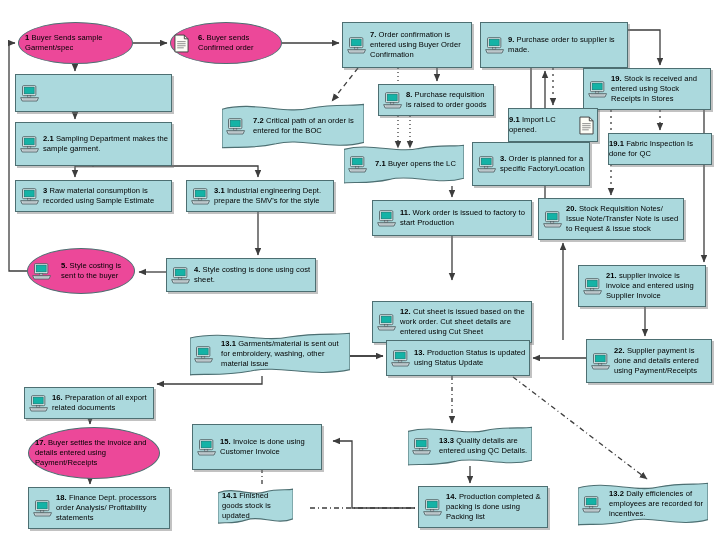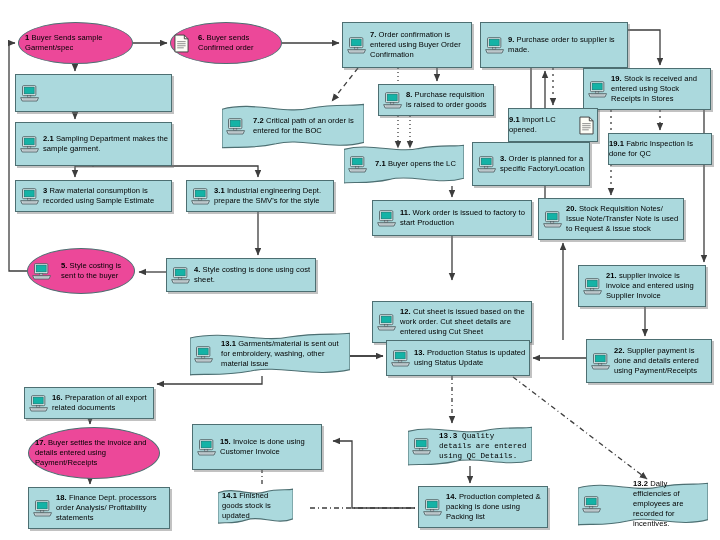--- a/index.html
+++ b/index.html
@@ -424,21 +424,21 @@
             <rect x="5" y="2.4" width="12" height="8" fill="#14b3a6" stroke="#0d6d66" stroke-width=".7"></rect>
             <rect x="9" y="12.6" width="4" height="1.8" fill="#b9c4c8" stroke="#4a5a5e" stroke-width=".6"></rect>
             <path d="M0.8,15 L22.2,15 L20.4,19 L2.6,19 Z" fill="#d6dfe3" stroke="#4a5a5e" stroke-width="1"></path>
             <line x1="3.2" y1="16.6" x2="19.9" y2="16.6" stroke="#7b8a8e" stroke-width=".7"></line>
           </svg></span>
         <span class="txt"><span class="num">15.</span> <span>Invoice is done using Customer Invoice</span></span>
       </div>
       <div class="node ellipse" style="left: 28px; top: 427px; width: 132px; height: 52px;">
         <span class="txt"><span class="num">17.</span> <span>Buyer settles the invoice and details entered using Payment/Receipts</span></span>
       </div>
-      <div class="node wave" style="left: 408px; top: 426px; width: 124px; height: 40px; font-family: Liberation Mono, monospace;">
+      <div class="node wave" style="left: 408px; top: 426px; width: 124px; height: 40px;">
         <svg class="waveshape" viewBox="0 0 124 40" preserveAspectRatio="none" xmlns="http://www.w3.org/2000/svg">
           <path d="M0,5.440000000000001 C27.28,-1.8700000000000003 54.56,9.860000000000001 76.88,4.590000000000001 C99.2,0.17000000000000004 114.08,3.0600000000000005 124,1.19 L124,34.22 C96.72,41.7 69.44000000000001,29.799999999999997 47.12,35.41 C24.8,40.34 11.16,37.62 0,38.98 Z" fill="#abd9dd" stroke="#4d6f72" stroke-width="1.1"></path>
         </svg>
         <span class="pcicon icon-left"><svg viewBox="0 0 24 20" width="20" height="17" xmlns="http://www.w3.org/2000/svg">
             <rect x="3" y="0.6" width="16" height="12" rx="1.3" fill="#dfe7ea" stroke="#4a5a5e" stroke-width="1"></rect>
             <rect x="5" y="2.4" width="12" height="8" fill="#14b3a6" stroke="#0d6d66" stroke-width=".7"></rect>
             <rect x="9" y="12.6" width="4" height="1.8" fill="#b9c4c8" stroke="#4a5a5e" stroke-width=".6"></rect>
             <path d="M0.8,15 L22.2,15 L20.4,19 L2.6,19 Z" fill="#d6dfe3" stroke="#4a5a5e" stroke-width="1"></path>
             <line x1="3.2" y1="16.6" x2="19.9" y2="16.6" stroke="#7b8a8e" stroke-width=".7"></line>
           </svg></span>
@@ -463,21 +463,21 @@
       <div class="node rect" style="left: 418px; top: 486px; width: 130px; height: 42px;">
         <span class="pcicon icon-left"><svg viewBox="0 0 24 20" width="20" height="17" xmlns="http://www.w3.org/2000/svg">
             <rect x="3" y="0.6" width="16" height="12" rx="1.3" fill="#dfe7ea" stroke="#4a5a5e" stroke-width="1"></rect>
             <rect x="5" y="2.4" width="12" height="8" fill="#14b3a6" stroke="#0d6d66" stroke-width=".7"></rect>
             <rect x="9" y="12.6" width="4" height="1.8" fill="#b9c4c8" stroke="#4a5a5e" stroke-width=".6"></rect>
             <path d="M0.8,15 L22.2,15 L20.4,19 L2.6,19 Z" fill="#d6dfe3" stroke="#4a5a5e" stroke-width="1"></path>
             <line x1="3.2" y1="16.6" x2="19.9" y2="16.6" stroke="#7b8a8e" stroke-width=".7"></line>
           </svg></span>
         <span class="txt"><span class="num">14.</span> <span>Production completed &amp; packing is done using Packing list</span></span>
       </div>
-      <div class="node wave" style="left: 578px; top: 482px; width: 130px; height: 44px; gap: 24px;">
+      <div class="node wave" style="left: 578px; top: 482px; width: 130px; height: 44px;">
         <svg class="waveshape" viewBox="0 0 130 44" preserveAspectRatio="none" xmlns="http://www.w3.org/2000/svg">
           <path d="M0,5.984000000000001 C28.6,-2.0570000000000004 57.2,10.846 80.6,5.049 C104,0.18700000000000003 119.60000000000001,3.366 130,1.309 L130,37.641999999999996 C101.4,45.87 72.80000000000001,32.78 49.4,38.951 C26,44.374 11.7,41.382 0,42.878 Z" fill="#abd9dd" stroke="#4d6f72" stroke-width="1.1"></path>
         </svg>
         <span class="pcicon icon-left"><svg viewBox="0 0 24 20" width="20" height="17" xmlns="http://www.w3.org/2000/svg">
             <rect x="3" y="0.6" width="16" height="12" rx="1.3" fill="#dfe7ea" stroke="#4a5a5e" stroke-width="1"></rect>
             <rect x="5" y="2.4" width="12" height="8" fill="#14b3a6" stroke="#0d6d66" stroke-width=".7"></rect>
             <rect x="9" y="12.6" width="4" height="1.8" fill="#b9c4c8" stroke="#4a5a5e" stroke-width=".6"></rect>
             <path d="M0.8,15 L22.2,15 L20.4,19 L2.6,19 Z" fill="#d6dfe3" stroke="#4a5a5e" stroke-width="1"></path>
             <line x1="3.2" y1="16.6" x2="19.9" y2="16.6" stroke="#7b8a8e" stroke-width=".7"></line>
           </svg></span>

